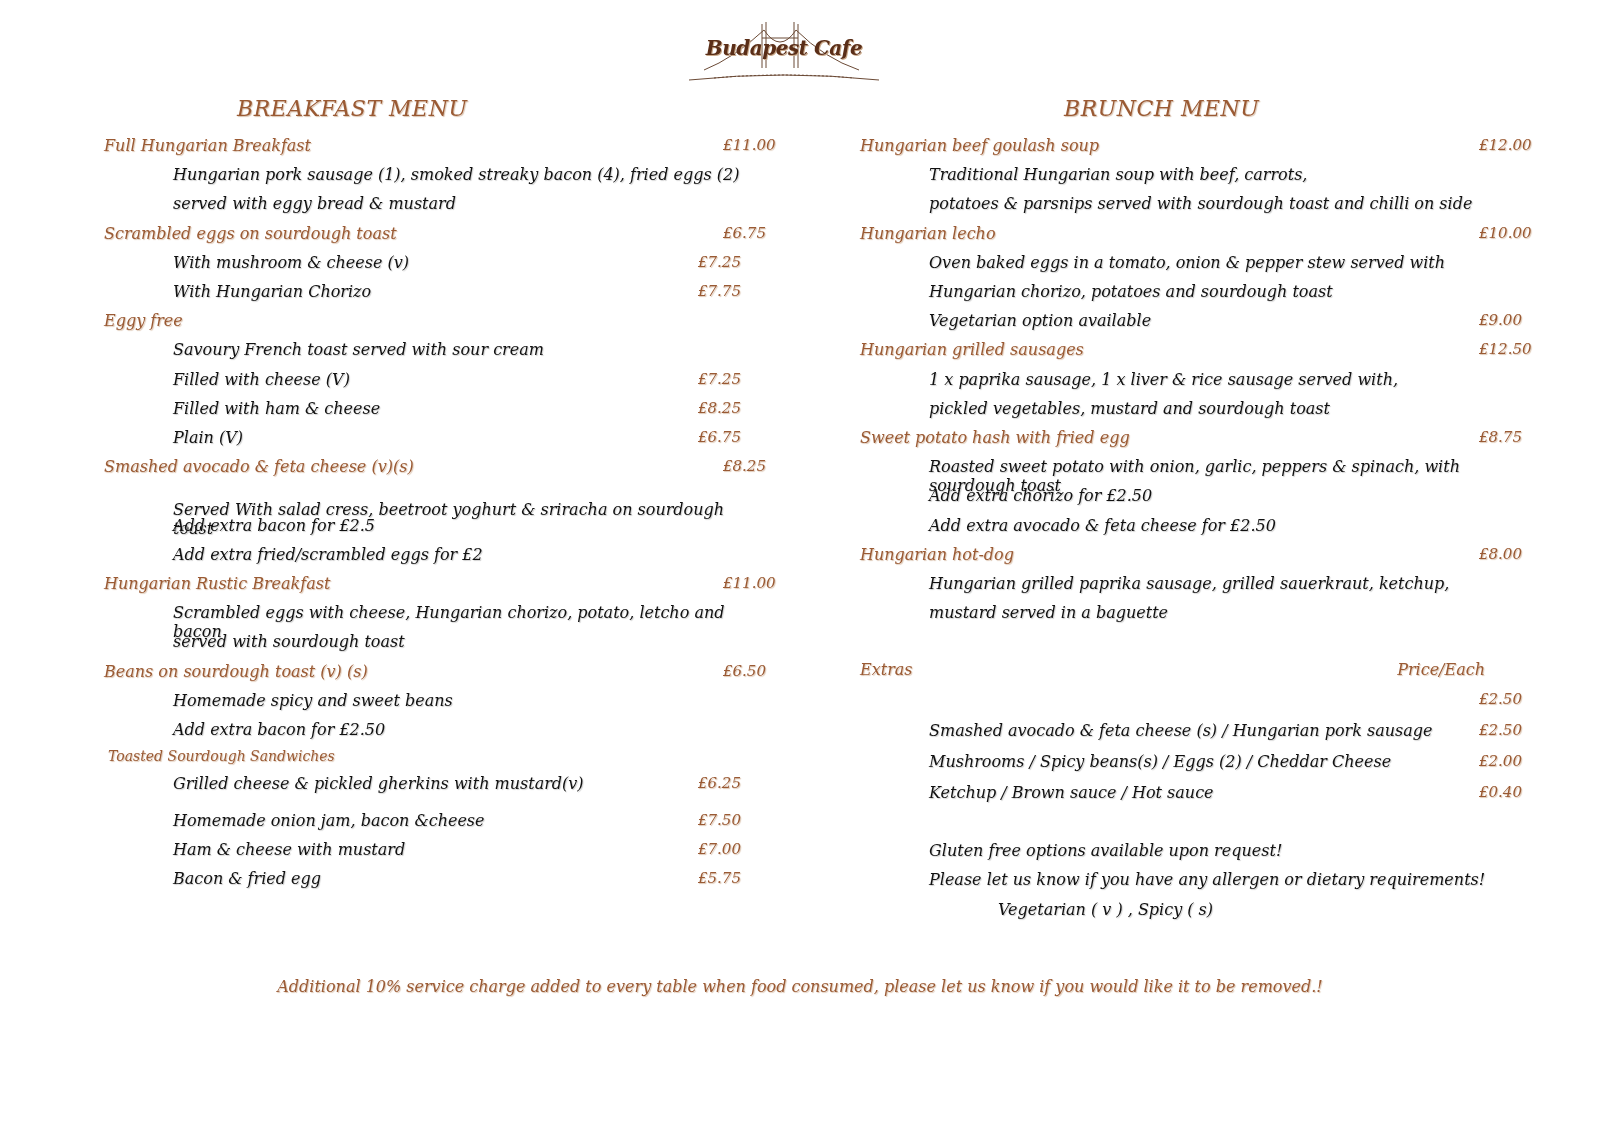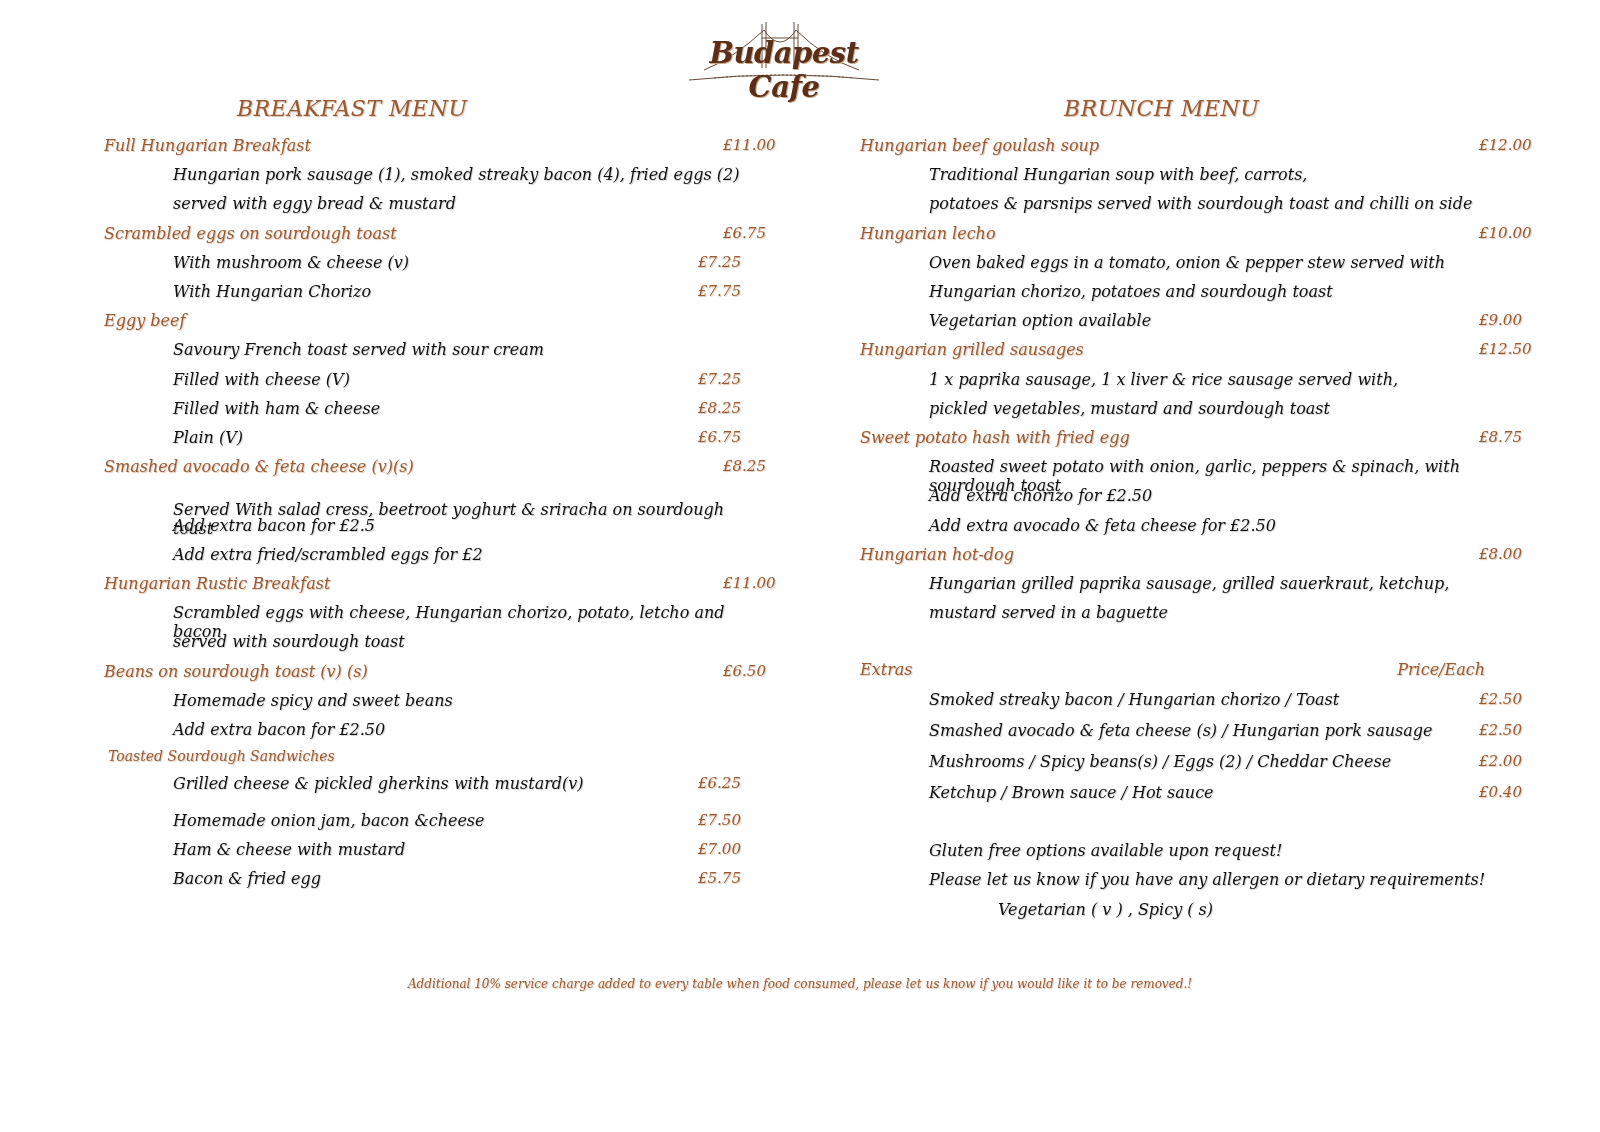--- a/index.html
+++ b/index.html
@@ -2,35 +2,35 @@
 <html><head>
 <meta charset="utf-8">
 <style>
   html, body { margin:0; padding:0; background:#ffffff; }
   body { width:1600px; height:1132px; position:relative; overflow:hidden;
          font-family:"DejaVu Serif", serif; }
   .logo { position:absolute; left:684px; top:18px; width:200px; height:68px; }
   .logo svg { width:100%; height:100%; }
   .logo-text { position:absolute; left:0; top:18px; width:200px; text-align:center;
                font-family:"DejaVu Serif", serif; font-style:italic; font-weight:bold;
-               font-size:29px; color:#5a2e18; letter-spacing:-0.5px;
+               font-size:20px; color:#5a2e18; letter-spacing:-0.5px;
                text-shadow:1px 1px 0 #c9a889; }
   .col { position:absolute; top:96px; }
   .col-left { left:104px; width:665px; }
   .col-right { left:860px; width:665px; }
   .menu-title { position:absolute; top:0; font-style:italic; font-size:22px;
                 color:#9a5a34; letter-spacing:0.5px; text-shadow:1px 1px 1px #d8c1ad; }
   .row { position:absolute; left:0; height:30px; width:100%; font-style:italic; }
   .head { color:#9a5a34; font-size:16px; text-shadow:1px 1px 1px #dcc6b3; }
   .desc { color:#111; font-size:16px; text-shadow:1px 1px 1px #cfcfcf; padding-left:69px; box-sizing:border-box; }
   .price { position:absolute; right:0; top:0; color:#9a5a34; font-size:15px;
            text-shadow:1px 1px 1px #dcc6b3; width:46px; text-align:left; }
   .sub-head { font-size:14px; }
   .footer { position:absolute; left:0; width:1600px; top:977px; text-align:center;
-            font-style:italic; font-size:12px; color:#9a5a34; text-shadow:1px 1px 1px #dcc6b3; }
+            font-style:italic; font-size:16px; color:#9a5a34; text-shadow:1px 1px 1px #dcc6b3; }
 </style>
 </head>
 <body>
 
 <div class="logo">
   <svg viewBox="0 0 200 68">
     <g stroke="#6b4a36" stroke-width="1" fill="none">
       <line x1="78" y1="6" x2="78" y2="50"></line>
         <line x1="82" y1="4" x2="82" y2="50"></line>
       <line x1="110" y1="4" x2="110" y2="50"></line>
@@ -48,21 +48,21 @@
 
 <div class="col col-left">
   <div class="menu-title" style="left:133px;">BREAKFAST MENU</div>
   <div id="bf-rows">
       <div class="row head" style="top: 40px;"><span>Full Hungarian Breakfast</span><span class="price">£11.00</span></div>
       <div class="row desc" style="top: 69.2px;;width:640px"><span>Hungarian pork sausage (1), smoked streaky bacon (4), fried eggs (2)</span></div>
       <div class="row desc" style="top: 98.4px;;width:640px"><span>served with eggy bread &amp; mustard</span></div>
       <div class="row head" style="top: 127.6px;"><span>Scrambled eggs on sourdough toast</span><span class="price">£6.75</span></div>
       <div class="row desc" style="top: 156.8px;;width:640px"><span>With mushroom &amp; cheese (v)</span><span class="price">£7.25</span></div>
       <div class="row desc" style="top: 186px;;width:640px"><span>With Hungarian Chorizo</span><span class="price">£7.75</span></div>
-      <div class="row head" style="top: 215.2px;"><span>Eggy beef</span></div>
+      <div class="row head" style="top: 215.2px;"><span>Eggy free</span></div>
       <div class="row desc" style="top: 244.4px;;width:640px"><span>Savoury French toast served with sour cream</span></div>
       <div class="row desc" style="top: 273.6px;;width:640px"><span>Filled with cheese (V)</span><span class="price">£7.25</span></div>
       <div class="row desc" style="top: 302.8px;;width:640px"><span>Filled with ham &amp; cheese</span><span class="price">£8.25</span></div>
       <div class="row desc" style="top: 332px;;width:640px"><span>Plain (V)</span><span class="price">£6.75</span></div>
       <div class="row head" style="top: 361.2px;"><span>Smashed avocado &amp; feta cheese (v)(s)</span><span class="price">£8.25</span></div>
       <div class="row desc" style="top: 404px;;width:640px"><span>Served With salad cress, beetroot yoghurt &amp; sriracha on sourdough toast</span></div>
       <div class="row desc" style="top: 419.6px;;width:640px"><span>Add extra bacon for £2.5</span></div>
       <div class="row desc" style="top: 448.8px;;width:640px"><span>Add extra fried/scrambled eggs for £2</span></div>
       <div class="row head" style="top: 478px;"><span>Hungarian Rustic Breakfast</span><span class="price">£11.00</span></div>
       <div class="row desc" style="top: 507.2px;;width:640px"><span>Scrambled eggs with cheese, Hungarian chorizo, potato, letcho and bacon</span></div>
@@ -92,21 +92,21 @@
       <div class="row desc" style="top: 273.6px;"><span>1 x paprika sausage, 1 x liver &amp; rice sausage served with,</span></div>
       <div class="row desc" style="top: 302.8px;"><span>pickled vegetables, mustard and sourdough toast</span></div>
       <div class="row head" style="top: 332px;"><span>Sweet potato hash with fried egg</span><span class="price">£8.75</span></div>
       <div class="row desc" style="top: 361.2px;"><span>Roasted sweet potato with onion, garlic, peppers &amp; spinach, with sourdough toast</span></div>
       <div class="row desc" style="top: 390.4px;"><span>Add extra chorizo for £2.50</span></div>
       <div class="row desc" style="top: 419.6px;"><span>Add extra avocado &amp; feta cheese for £2.50</span></div>
       <div class="row head" style="top: 448.8px;"><span>Hungarian hot-dog</span><span class="price">£8.00</span></div>
       <div class="row desc" style="top: 478px;"><span>Hungarian grilled paprika sausage, grilled sauerkraut, ketchup,</span></div>
       <div class="row desc" style="top: 507.2px;"><span>mustard served in a baguette</span></div>
       <div class="row head" style="top: 564px;"><span>Extras</span><span class="price" style="right: 40px; width: auto; font-size: 16px;">Price/Each</span></div>
-      <div class="row desc" style="top: 593.5px;"><span>Smoked streaky bacon / Hungarian chorizo / Toast</span><span class="price">£2.50</span></div>
+      <div class="row desc" style="top: 593.5px;"><span class="price">£2.50</span></div>
       <div class="row desc" style="top: 624.5px;"><span>Smashed avocado &amp; feta cheese (s) / Hungarian pork sausage</span><span class="price">£2.50</span></div>
       <div class="row desc" style="top: 655.5px;"><span>Mushrooms / Spicy beans(s) / Eggs (2) / Cheddar Cheese</span><span class="price">£2.00</span></div>
       <div class="row desc" style="top: 686.5px;"><span>Ketchup / Brown sauce / Hot sauce</span><span class="price">£0.40</span></div>
       <div class="row desc" style="top: 744.5px;"><span>Gluten free options available upon request!</span></div>
       <div class="row desc" style="top: 774px;"><span>Please let us know if you have any allergen or dietary requirements!</span></div>
       <div class="row desc" style="top: 803.5px;;padding-left:138px"><span>Vegetarian ( v ) , Spicy ( s)</span></div>
     </div>
 </div>
 
 <div class="footer">Additional 10% service charge added to every table when food consumed, please let us know if you would like it to be removed.!</div>

